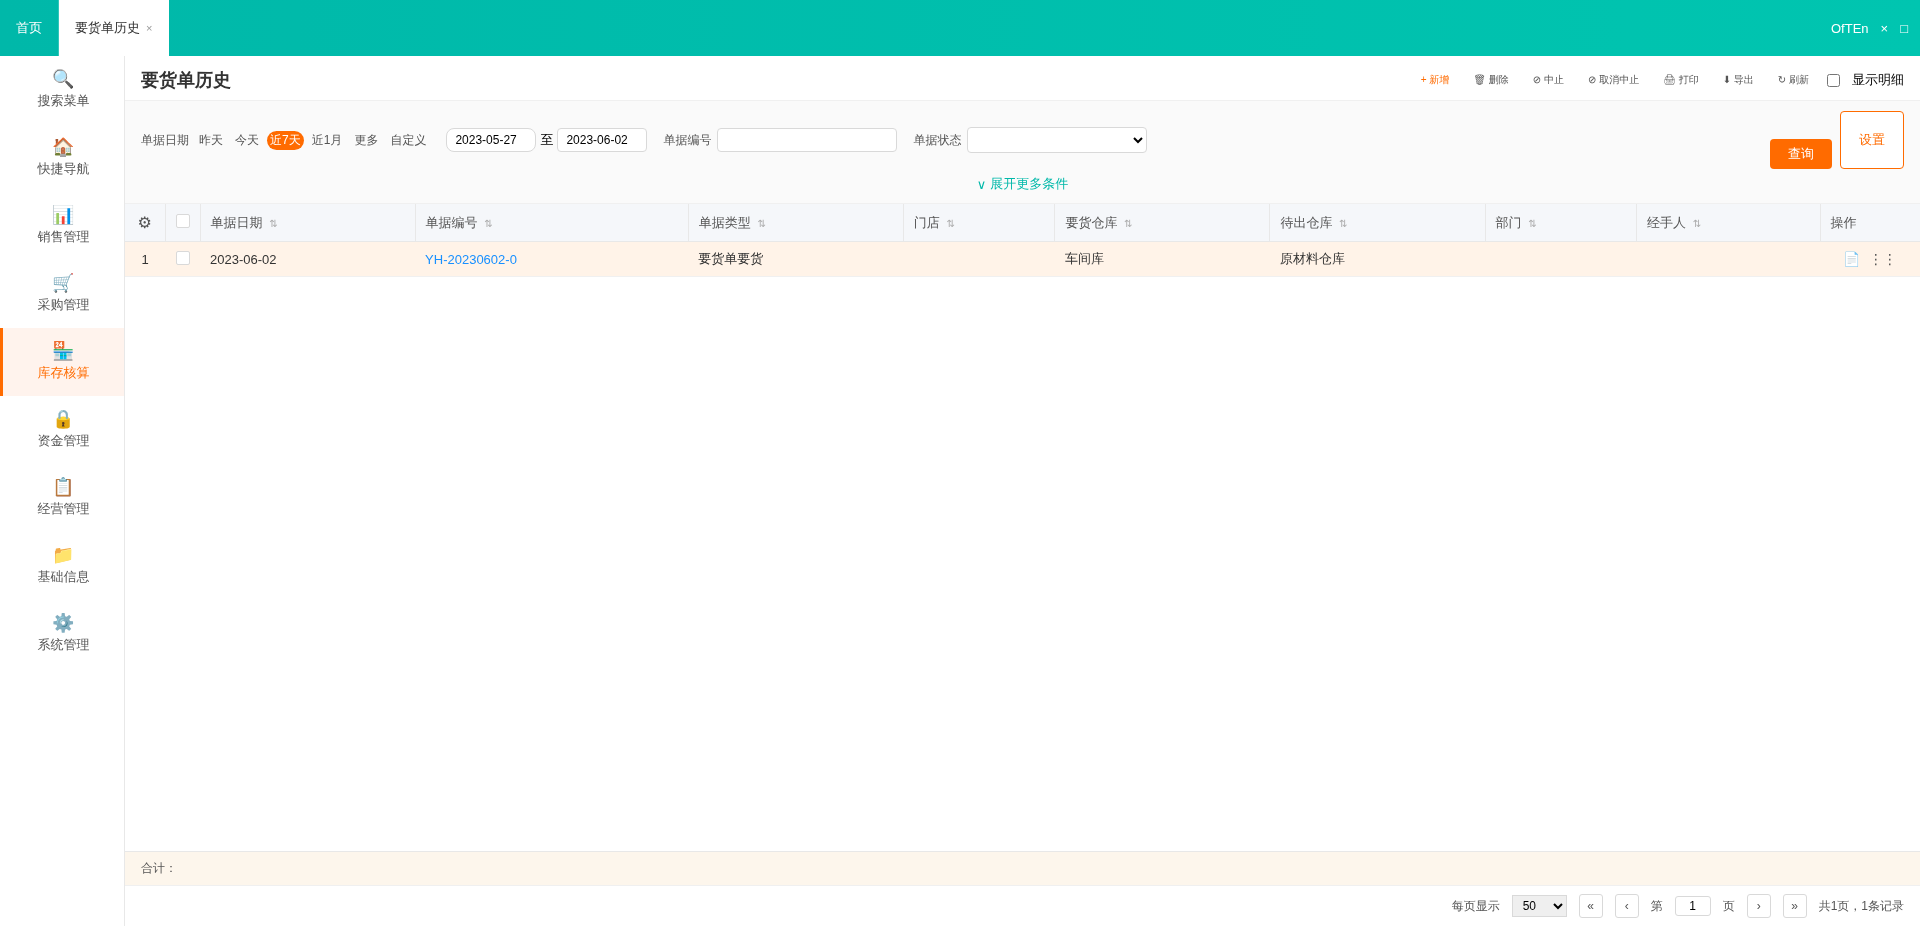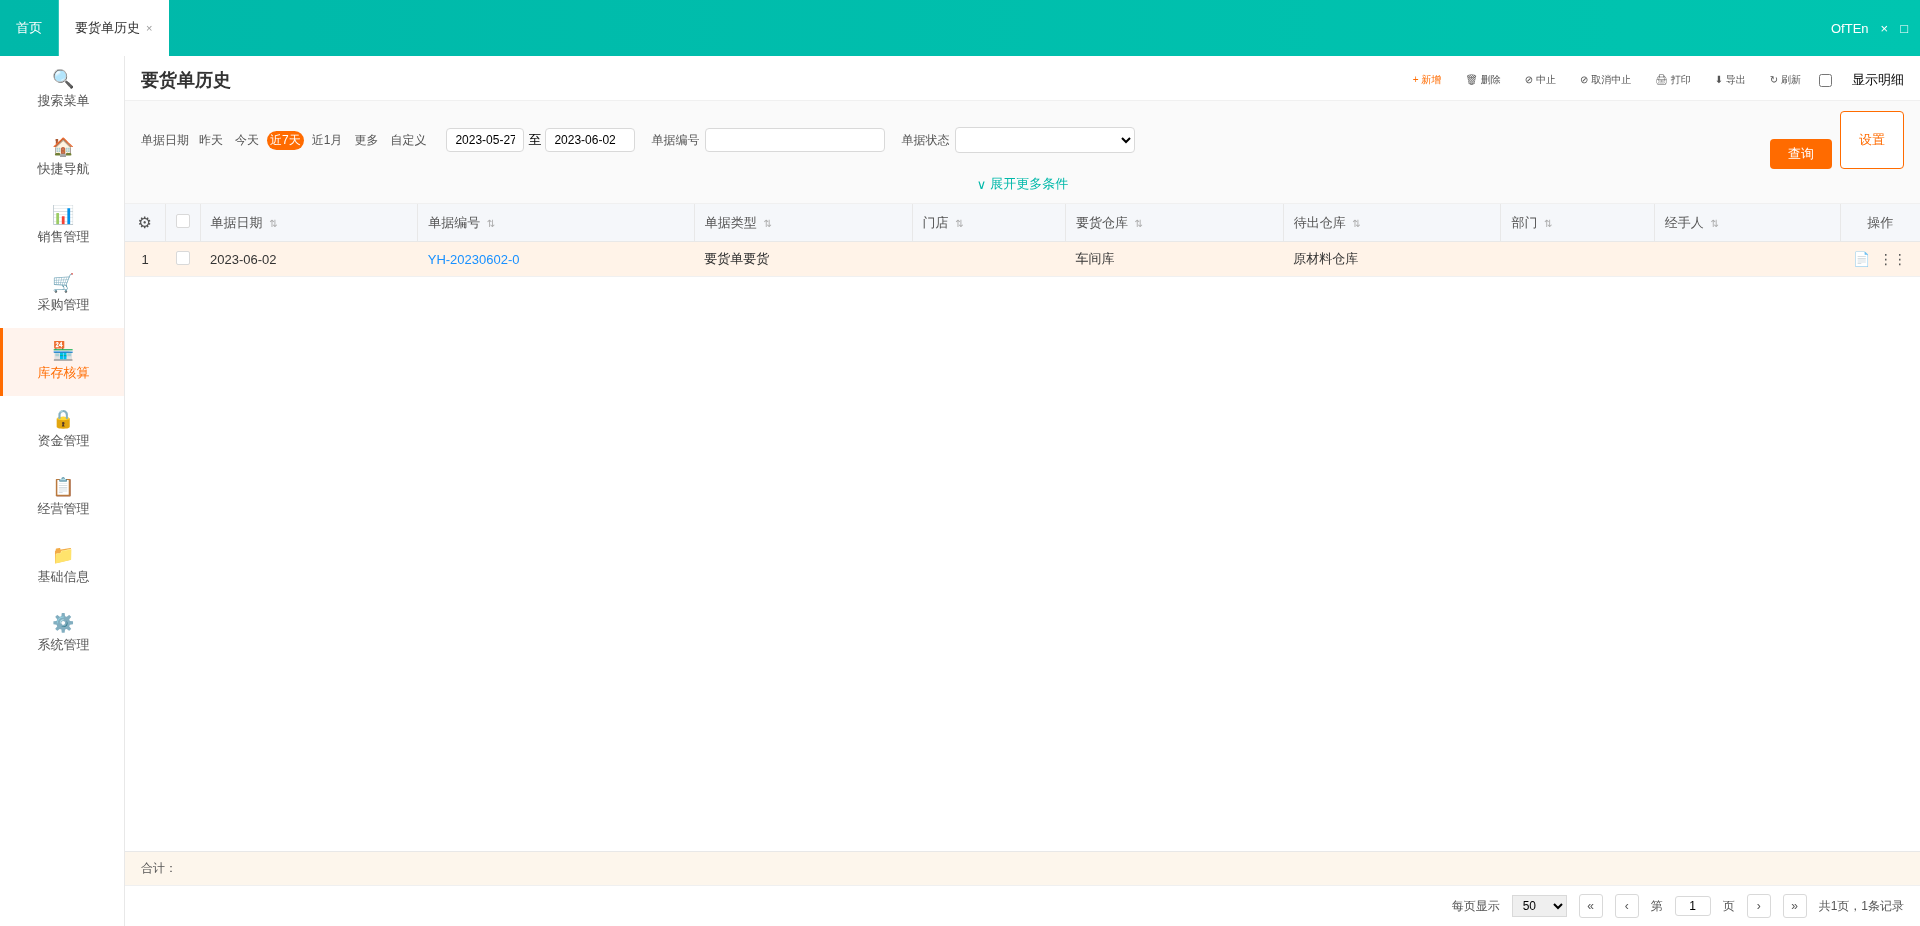--- a/index.html
+++ b/index.html
@@ -244,21 +244,21 @@
     tbody tr.highlighted { background: #fff3e8; }
     tbody td {
       padding: 8px 10px;
       color: #333;
       white-space: nowrap;
     }
     .sort-icon { font-size: 10px; color: #aaa; margin-left: 3px; }
     .link-text { color: #1890ff; cursor: pointer; }
     .col-num { width: 40px; text-align: center; }
     .col-check { width: 30px; text-align: center; }
-    .col-action { width: 80px; text-align: center; }
+    .col-action { width: 100px; }
     .action-icons { display: flex; gap: 8px; justify-content: center; }
     .action-icon { cursor: pointer; color: #555; font-size: 14px; }
 
     
     .footer-summary {
       background: #fdf6ec;
       border-top: 1px solid #e8e8e8;
       padding: 8px 16px;
       display: flex;
       align-items: center;
@@ -385,21 +385,21 @@
     <div class="page-header">
       <div class="page-title">要货单历史</div>
       <div class="toolbar">
         <div class="toolbar-btn new-btn">+ 新增</div>
         <div class="toolbar-btn del-btn">🗑 删除</div>
         <div class="toolbar-btn">⊘ 中止</div>
         <div class="toolbar-btn">⊘ 取消中止</div>
         <div class="toolbar-btn">🖨 打印</div>
         <div class="toolbar-btn">⬇ 导出</div>
         <div class="toolbar-btn">↻ 刷新</div>
-        <label style="display:flex;align-items:center;gap:20px;cursor:pointer;font-size:12px;">
+        <label style="display:flex;align-items:center;gap:12px;cursor:pointer;font-size:12px;">
           <input type="checkbox" style="">
           <span>显示明细</span>
         </label>
       </div>
     </div>
 
     <div class="filter-area">
       <div class="filter-row">
 
         <div class="filter-item">
@@ -407,21 +407,21 @@
           <div class="filter-date-buttons">
             <span class="date-btn">昨天</span>
             <span class="date-btn">今天</span>
             <span class="date-btn active">近7天</span>
             <span class="date-btn">近1月</span>
             <span class="date-btn">更多</span>
             <span class="date-btn">自定义</span>
           </div>
         </div>
         <div style="display:flex;align-items:center;gap:4px;">
-          <input type="text" class="filter-input" style="width: 78px;" value="2023-05-27">
+          <input type="text" class="filter-input" style="width: 90px; border-radius: 8px;" value="2023-05-27">
           <span>至</span>
           <input type="text" class="filter-input" style="width: 90px;" value="2023-06-02">
         </div>
 
         <div class="filter-item">
           <span class="filter-label">单据编号</span>
           <input type="text" class="filter-input" style="">
         </div>
 
         <div class="filter-item">

